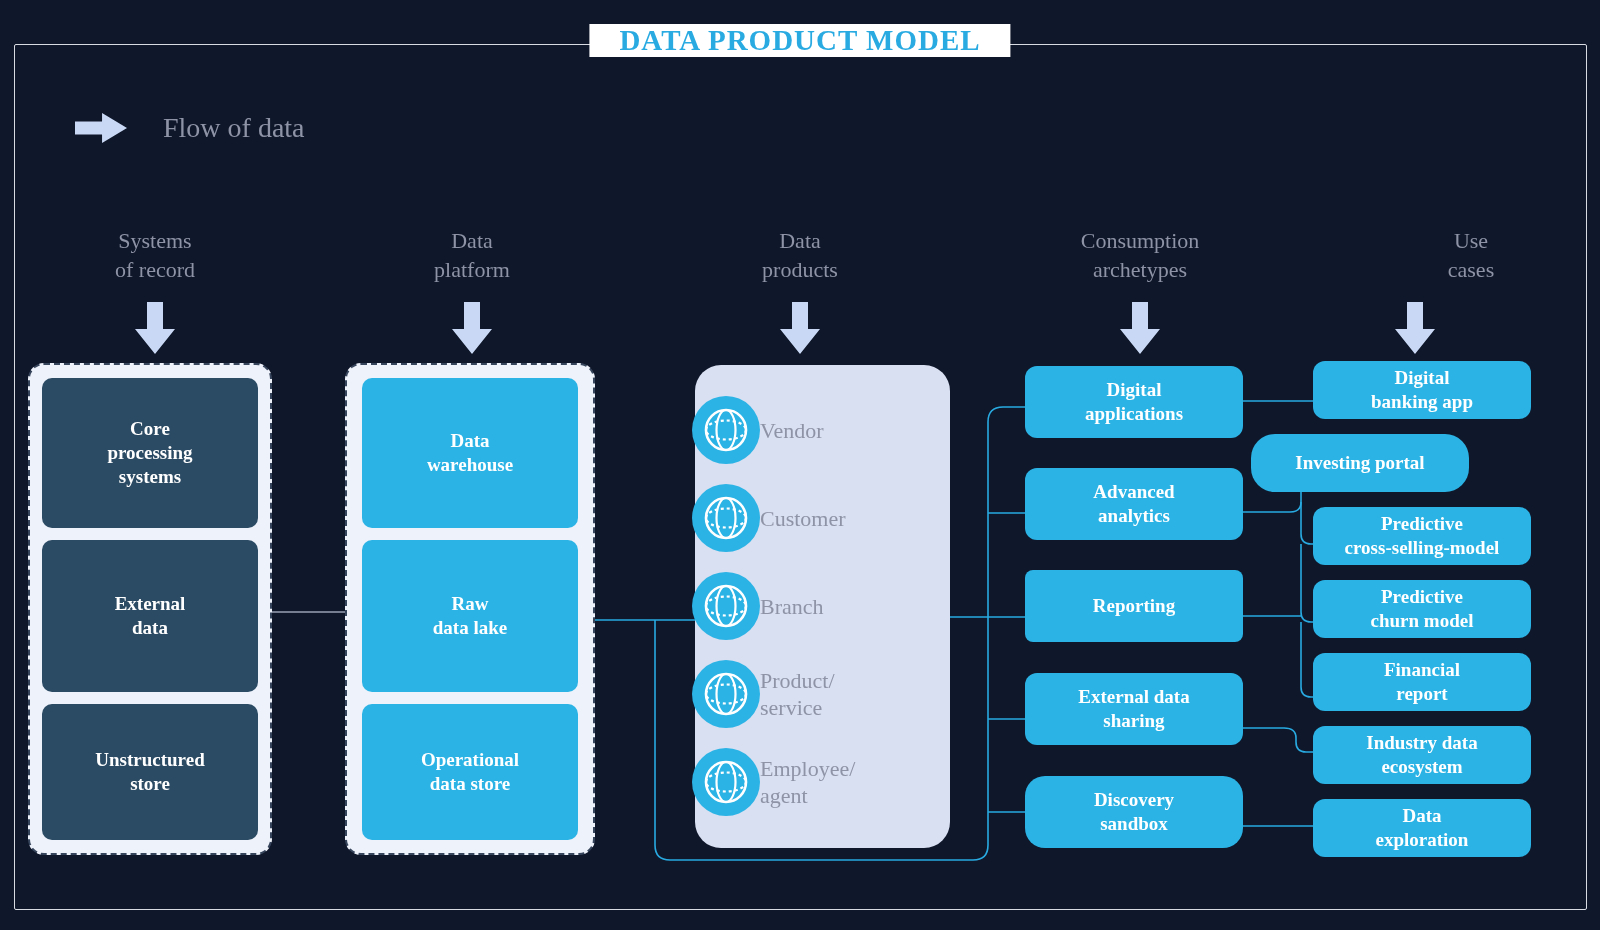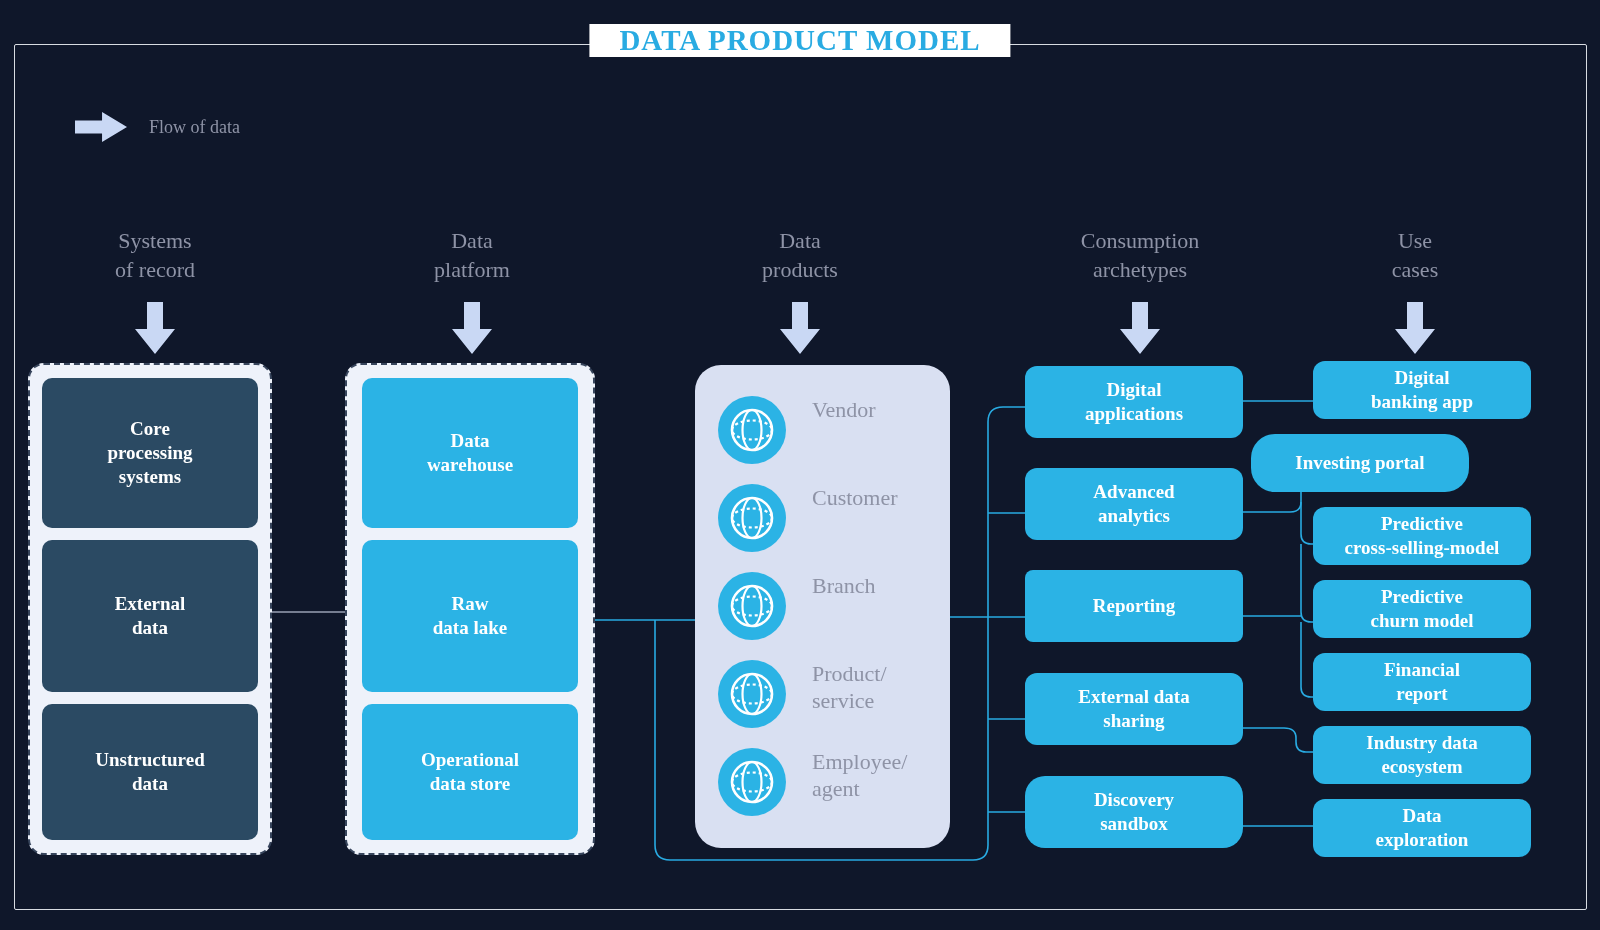--- a/index.html
+++ b/index.html
@@ -14,21 +14,21 @@
   .title{
     position:absolute;top:24px;left:50%;transform:translateX(-50%);
     margin:0;background:#fff;padding:0 30px;z-index:3;white-space:nowrap;
     font-size:29px;font-weight:700;letter-spacing:1px;color:var(--accent,#29abe2);
   }
   .legend{position:absolute;left:75px;top:112px;display:flex;align-items:center;gap:22px;z-index:2;}
   .arrow-right{
     width:52px;height:30px;background:var(--arrow-blue,#c9d8f4);
     clip-path:polygon(0 28%,52% 28%,52% 0,100% 50%,52% 100%,52% 72%,0 72%);
   }
-  .legend-label{font-size:18px;color:var(--text-gray,#8e93a6);}
+  .legend-label{font-size:28px;color:var(--text-gray,#8e93a6);margin-left:14px;}
   .col-header{
     position:absolute;top:226px;width:240px;text-align:center;z-index:2;
     font-size:22px;line-height:29px;color:var(--text-gray,#8e93a6);white-space:pre-line;
   }
   .arrow-down{
     position:absolute;top:302px;width:40px;height:52px;background:var(--arrow-blue,#c9d8f4);z-index:2;
     clip-path:polygon(30% 0,70% 0,70% 52%,100% 52%,50% 100%,0 52%,30% 52%);
   }
   .group{
     position:absolute;top:363px;height:492px;z-index:1;
@@ -39,21 +39,21 @@
     position:absolute;display:flex;align-items:center;justify-content:center;text-align:center;
     border-radius:10px;z-index:3;color:#fff;font-weight:700;font-size:19px;line-height:24px;
     white-space:pre-line;
   }
   .navy{background:var(--box-navy,#2b4a63);}
   .cyan{background:var(--box-cyan,#2bb3e5);}
   .products-panel{
     position:absolute;left:695px;top:365px;width:255px;height:483px;z-index:1;
     background:var(--panel-lavender,#d9e0f2);border-radius:26px;
   }
-  .product-row{position:absolute;left:718px;height:68px;display:flex;gap:26px;z-index:3;}
+  .product-row{position:absolute;left:692px;height:68px;display:flex;align-items:center;z-index:3;}
   .product-label{font-size:22px;line-height:27px;color:var(--text-gray,#8e93a6);white-space:pre-line;}
   .globe{width:68px;height:68px;flex:0 0 68px;}
   .connectors{position:absolute;left:0;top:0;z-index:2;}
 </style>
 </head>
 <body>
 
 <div class="canvas">
 
   <div class="frame"></div>
@@ -66,21 +66,21 @@
   </div>
 
   <div class="col-header" style="left:35px">Systems
 of record</div>
   <div class="col-header" style="left:352px">Data
 platform</div>
   <div class="col-header" style="left:680px">Data
 products</div>
   <div class="col-header" style="left:1020px">Consumption
 archetypes</div>
-  <div class="col-header" style="left:1295px">Use
+  <div class="col-header" style="left:1351px">Use
 cases</div>
 
   <div class="arrow-down" style="left:135px"></div>
   <div class="arrow-down" style="left:452px"></div>
   <div class="arrow-down" style="left:780px"></div>
   <div class="arrow-down" style="left:1120px"></div>
   <div class="arrow-down" style="left:1395px"></div>
 
   <svg class="connectors" width="1600" height="930" viewBox="0 0 1600 930">
     <path d="M272 612 H345" stroke="#9AA2B5" stroke-width="1.4" fill="none"></path>
@@ -102,21 +102,21 @@
     </g>
   </svg>
 
   <div class="group" style="left:28px;width:244px"></div>
   <div class="node navy" style="left:42px;top:378px;width:216px;height:150px">Core
 processing
 systems</div>
   <div class="node navy" style="left:42px;top:540px;width:216px;height:152px">External
 data</div>
   <div class="node navy" style="left:42px;top:704px;width:216px;height:136px">Unstructured
-data</div>
+store</div>
 
   <div class="group" style="left:345px;width:250px"></div>
   <div class="node cyan" style="left:362px;top:378px;width:216px;height:150px">Data
 warehouse</div>
   <div class="node cyan" style="left:362px;top:540px;width:216px;height:152px">Raw
 data lake</div>
   <div class="node cyan" style="left:362px;top:704px;width:216px;height:136px">Operational
 data store</div>
 
   <div class="products-panel"></div>

